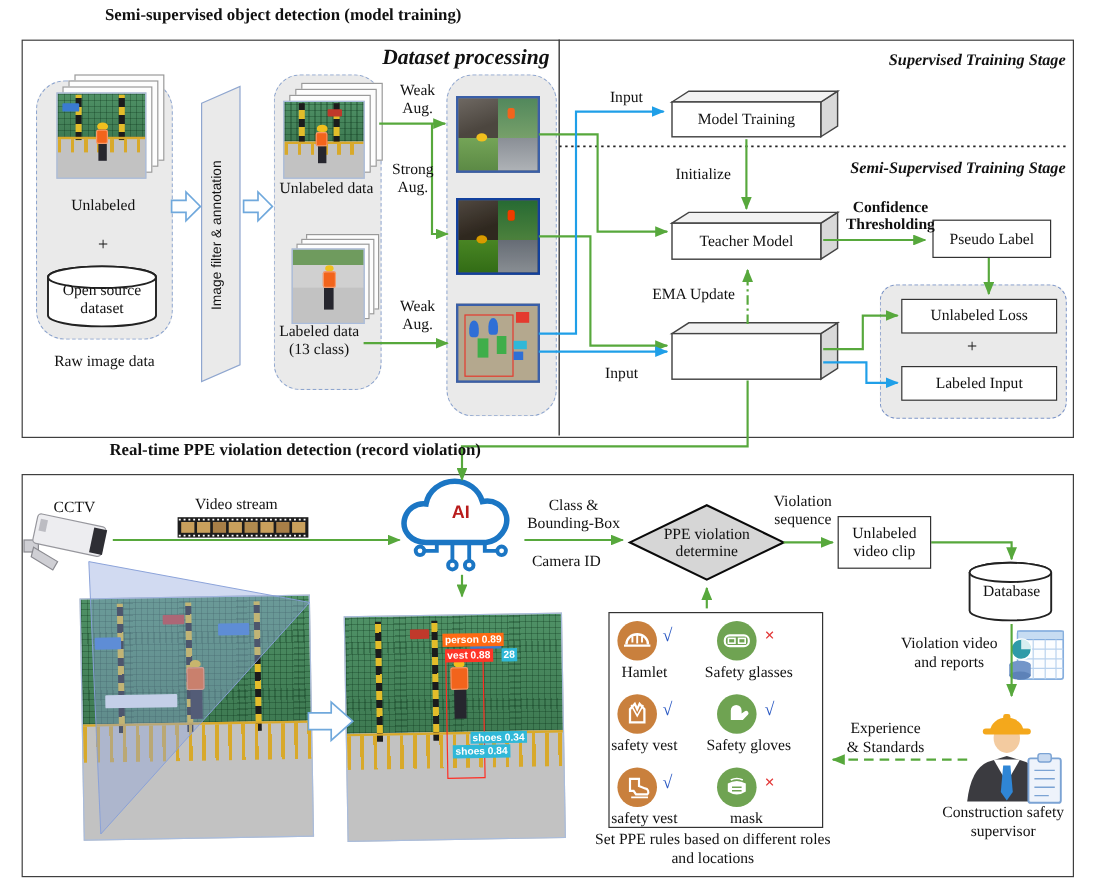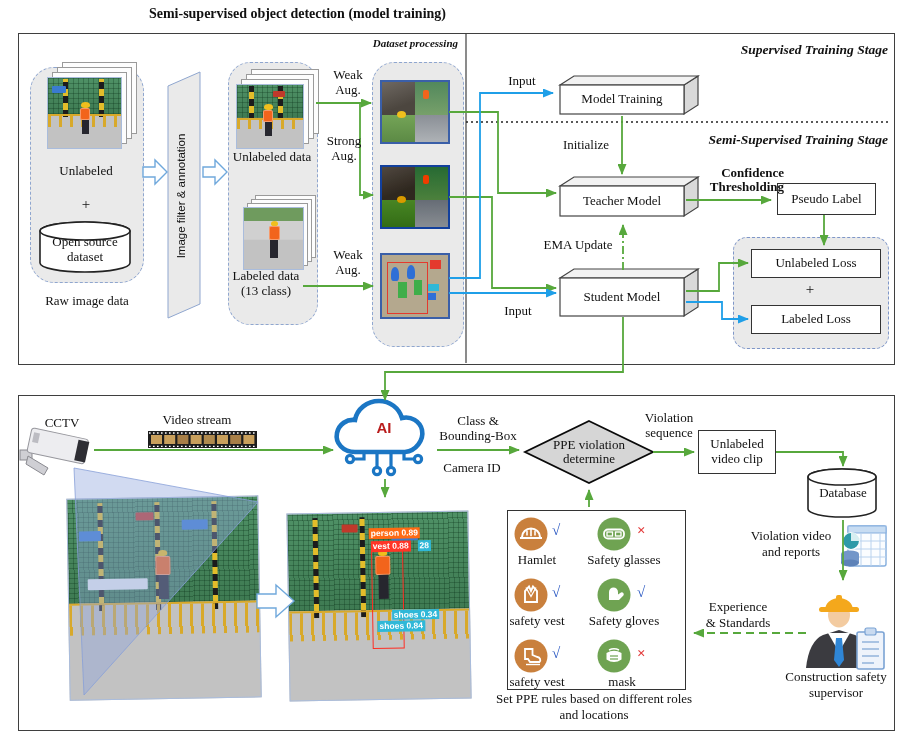--- a/index.html
+++ b/index.html
@@ -5,21 +5,21 @@
   html,body{margin:0;padding:0;background:#fff;}
   #canvas{position:relative;width:912px;height:732px;background:#fff;overflow:hidden;
           font-family:"Liberation Serif",serif;color:#111;}
   
   .box{position:absolute;border:1.3px solid #3f3f3f;background:transparent;z-index:1;}
   .cont{position:absolute;background:#eaeaea;border:1px dashed #8fa6cf;z-index:2;}
   svg.overlay{position:absolute;left:0;top:0;z-index:20;pointer-events:none;}
   .lbl{position:absolute;z-index:30;font:13px/1.15 "Liberation Serif",serif;text-align:center;color:#111;}
   .b{font-weight:bold;}
   .bi{font-weight:bold;font-style:italic;}
-  .left{text-align:right;} .right{text-align:right;}
+  .left{text-align:center;} .right{text-align:right;}
   .wbox{position:absolute;z-index:25;background:#fff;border:1.4px solid #333;display:flex;
         align-items:center;justify-content:center;text-align:center;font:13px/1.12 "Liberation Serif",serif;}
   .face-lbl{position:absolute;z-index:30;display:flex;align-items:center;justify-content:center;
             font:13px/1.1 "Liberation Serif",serif;text-align:center;}
   
   .sheet{position:absolute;background:#fdfdfd;border:1px solid #9a9a9a;z-index:3;}
   
   .scene{position:absolute;overflow:hidden;z-index:4;border:1px solid #a9bcdc;background-color:#c2c2c2;
     background-image:
       repeating-linear-gradient(90deg, rgba(10,50,25,.30) 0 1px, transparent 1px 5px),
@@ -179,21 +179,21 @@
     <div class="chip cyan" style="left:49%;top:58%;">shoes 0.84</div>
   </div>
 
   <div class="wbox" style="left:777px;top:183px;width:97px;height:30px;">
       <span>Pseudo Label</span>
     </div>
   <div class="wbox" style="left:751px;top:249px;width:128px;height:27px;">
       <span>Unlabeled Loss</span>
     </div>
   <div class="wbox" style="left:751px;top:305px;width:128px;height:27px;">
-      <span>Labeled Loss</span>
+      <span>Labeled Input</span>
     </div>
   <div class="wbox" style="left:698px;top:430px;width:76px;height:42px;">
       <span style="width:60px;">Unlabeled video clip</span>
     </div>
   <div class="wbox" style="left:507px;top:510px;width:177px;height:178px;border-width:1.5px;"></div>
 
   <svg class="overlay" width="912" height="732" viewBox="0 0 912 732">
     <defs>
       <marker id="aG" markerUnits="userSpaceOnUse" markerWidth="11" markerHeight="9" refX="10" refY="4.5" orient="auto">
         <path d="M0,0 L11,4.5 L0,9 z" fill="#57a83c"></path>
@@ -339,45 +339,45 @@
       <path d="M385,479 V497" marker-end="url(#aG)"></path>
       <path d="M653,452 H694" marker-end="url(#aG)"></path>
       <path d="M775,452 H843 V466" marker-end="url(#aG)"></path>
       <path d="M843,520 V580" marker-end="url(#aG)"></path>
       <path d="M589,507 V490" marker-end="url(#aG)"></path>
       <path d="M806,633 H694" marker-end="url(#aG)" stroke-dasharray="8 5"></path>
     </g>
   </svg>
 
   <div class="lbl b left" style="left:26px;top:6px;width:420px;font-size:14px;">Semi-supervised object detection (model training)</div>
-  <div class="lbl bi right" style="left:298px;top:37px;width:160px;font-size:11px;">Dataset processing</div>
+  <div class="lbl bi right" style="left:298px;top:37px;width:160px;font-size:18px;">Dataset processing</div>
   <div class="lbl bi right" style="left:660px;top:132px;width:228px;font-size:13.5px;">Semi-Supervised Training Stage</div>
   <div class="lbl bi right" style="left:688px;top:42px;width:200px;font-size:13.5px;">Supervised Training Stage</div>
 
   <div class="lbl" style="left:30px;top:164px;width:112px;">Unlabeled</div>
   <div class="lbl" style="left:30px;top:196px;width:112px;font-size:15px;">+</div>
   <div class="lbl" style="left:45px;top:235px;width:80px;">Open source dataset</div>
   <div class="lbl" style="left:20px;top:294px;width:134px;">Raw image data</div>
   <div class="vertlbl" style="left:99px;top:188px;width:170px;height:16px;">Image filter &amp; annotation</div>
   <div class="lbl" style="left:226px;top:150px;width:92px;">Unlabeled data</div>
   <div class="lbl" style="left:224px;top:269px;width:84px;">Labeled data (13 class)</div>
   <div class="lbl" style="left:327px;top:68px;width:42px;">Weak Aug.</div>
   <div class="lbl" style="left:319px;top:134px;width:50px;">Strong Aug.</div>
   <div class="lbl" style="left:327px;top:248px;width:42px;">Weak Aug.</div>
 
   <div class="lbl" style="left:500px;top:74px;width:44px;">Input</div>
   <div class="face-lbl" style="left:560px;top:85px;width:124px;height:29px;">Model Training</div>
   <div class="lbl" style="left:556px;top:138px;width:60px;">Initialize</div>
   <div class="face-lbl" style="left:560px;top:186px;width:124px;height:30px;">Teacher Model</div>
   <div class="lbl left" style="left:700px;top:166px;width:84px;line-height:1.05;font-weight:bold;">Confidence Thresholding</div>
   <div class="lbl" style="left:540px;top:238px;width:76px;">EMA Update</div>
-  <div class="face-lbl" style="left:560px;top:278px;width:124px;height:38px;">Student Model</div>
   <div class="lbl" style="left:496px;top:304px;width:44px;">Input</div>
   <div class="lbl" style="left:733px;top:281px;width:154px;font-size:15px;">+</div>
 
+  <div class="lbl b left" style="left:26px;top:368px;width:440px;font-size:14px;">Real-time PPE violation detection (record violation)</div>
   <div class="lbl" style="left:38px;top:416px;width:48px;">CCTV</div>
   <div class="lbl" style="left:155px;top:413px;width:84px;">Video stream</div>
   <div class="ailbl" style="left:368px;top:420px;width:32px;">AI</div>
   <div class="lbl" style="left:432px;top:414px;width:92px;">Class &amp; Bounding-Box</div>
   <div class="lbl" style="left:434px;top:461px;width:76px;">Camera ID</div>
   <div class="lbl" style="left:547px;top:438px;width:84px;line-height:1.05;z-index:30;">PPE violation determine</div>
   <div class="lbl" style="left:631px;top:411px;width:76px;">Violation sequence</div>
   <div class="lbl" style="left:810px;top:486px;width:66px;">Database</div>
   <div class="lbl" style="left:741px;top:528px;width:100px;line-height:1.2;">Violation video and reports</div>
   <div class="lbl" style="left:703px;top:599px;width:70px;line-height:1.2;">Experience &amp; Standards</div>

